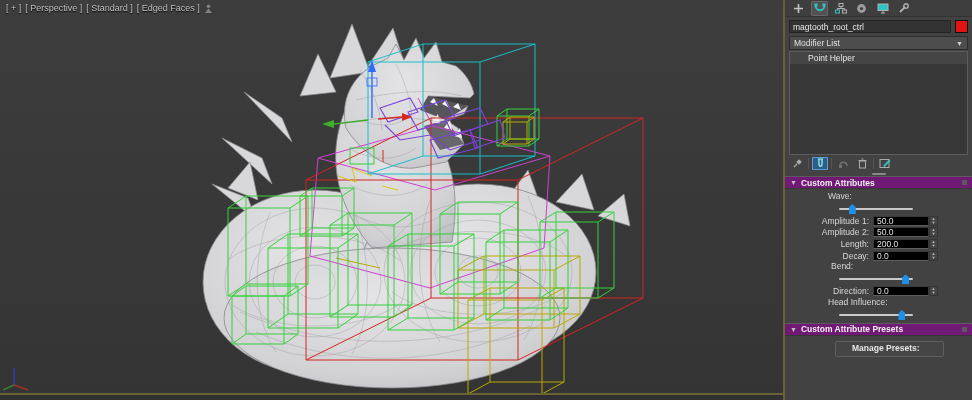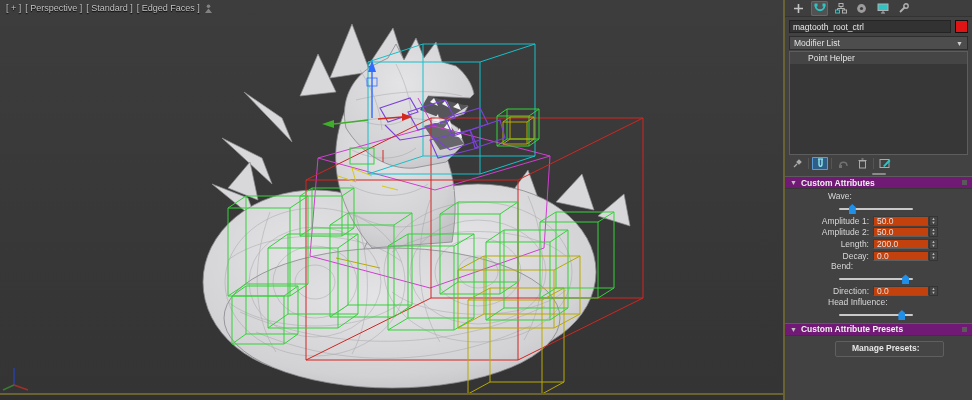--- a/index.html
+++ b/index.html
@@ -56,21 +56,21 @@
   .ctr-label { text-align:left; padding-left:43px; color:#d8d8d8; height:11px; line-height:11px; }
   .ctr-label.left { padding-left:46px; }
 
   .slider-row { position:relative; height:12px; margin:0 0 1px 0; }
   .slider-track { position:absolute; left:54px; top:6px; width:74px; height:2px; background:#c9c9c9; border-radius:1px; }
   .slider-thumb { position:absolute; top:-4px; width:7px; height:10px; background:#1f8fe8;
                   clip-path:polygon(50% 0,100% 32%,100% 100%,0 100%,0 32%); }
 
   .spin-row { display:flex; align-items:center; height:11.6px; padding-right:34px; }
   .spin-row .lbl { flex:1; text-align:right; padding-right:4px; color:#d8d8d8; }
-  .spin-row .field { width:56px; height:10px; background:#c2410c; border:1px solid #3a3a3a;
+  .spin-row .field { width:56px; height:10px; background:#000000; border:1px solid #3a3a3a;
                      border-bottom-color:#5e5e5e; color:#e2e2e2; line-height:9px; padding:0 3px; }
   .spin-row .spinner { width:9px; height:10px; background:#454545; border:1px solid #353535;
                        display:flex; flex-direction:column; align-items:center; justify-content:center;
                        font-size:4px; color:#bdbdbd; line-height:4px; }
 
   #group-box { margin:3px 28px 0 50px; border:1px solid #5f5f5f; border-radius:2px;
                padding:1px 4px 3px 4px; background:#454545; }
   #group-title { color:#e6e6e6; font-weight:bold; padding-left:12px; height:10px; }
 </style>
 </head>

